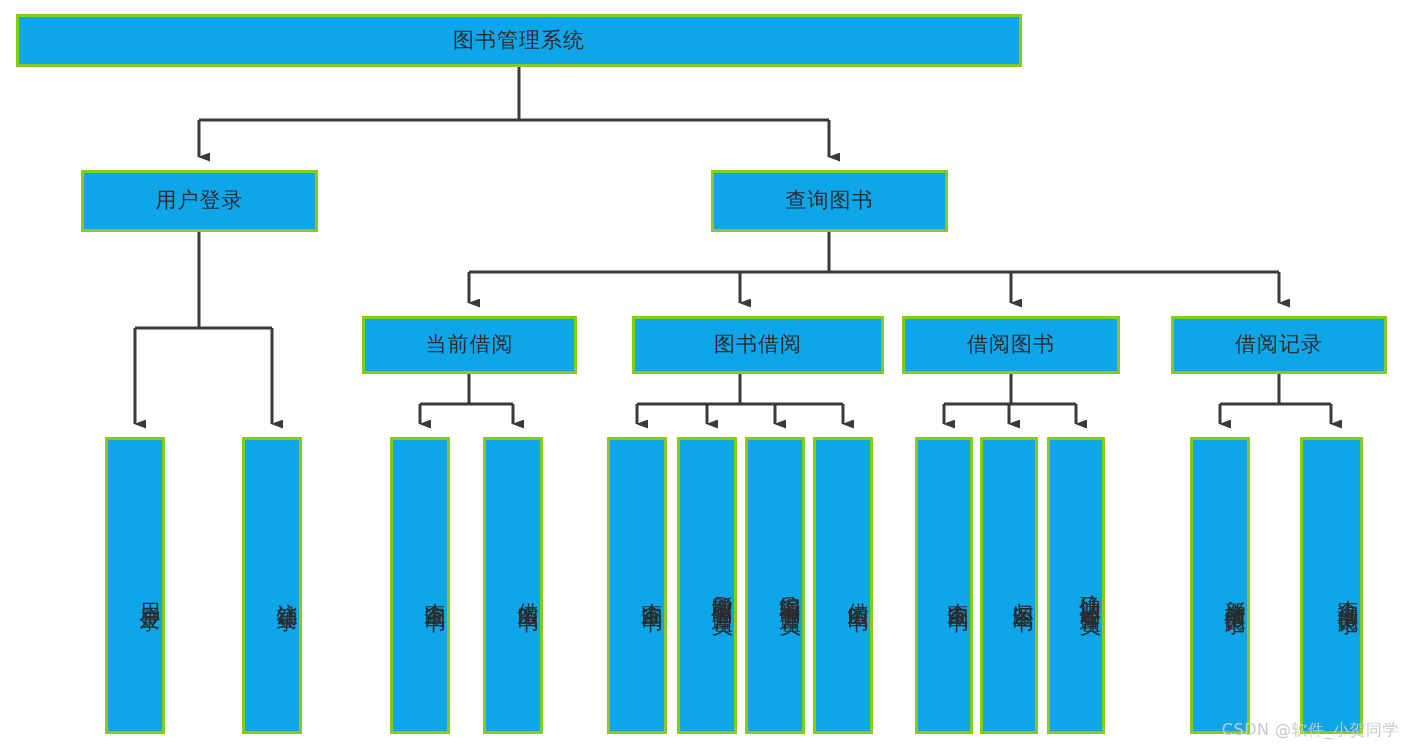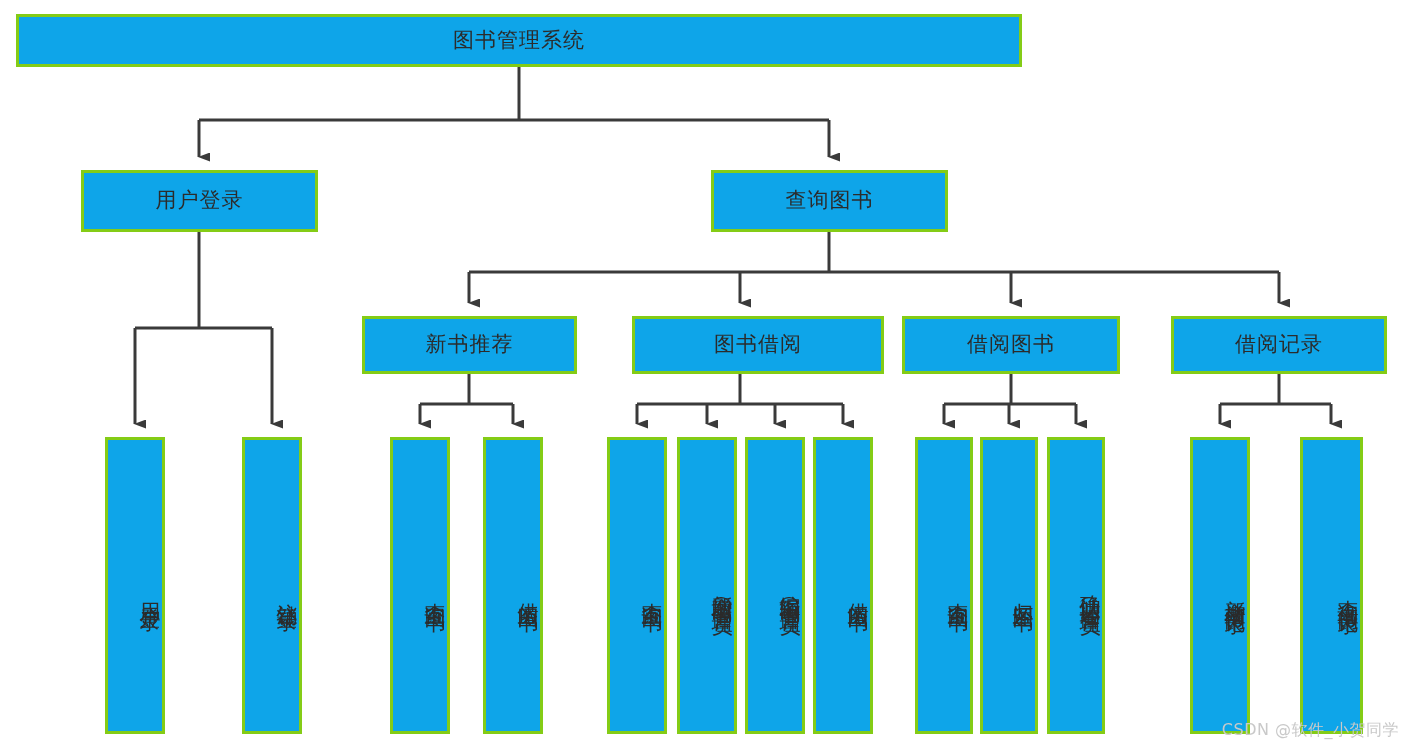--- a/index.html
+++ b/index.html
@@ -72,21 +72,21 @@
       <div class="node h" style="left: 16px; top: 14px; width: 1006px; height: 53px;">
         <span>图书管理系统</span>
       </div>
       <div class="node h" style="left: 81px; top: 170px; width: 237px; height: 62px;">
         <span>用户登录</span>
       </div>
       <div class="node h" style="left: 711px; top: 170px; width: 237px; height: 62px;">
         <span>查询图书</span>
       </div>
       <div class="node h" style="left: 362px; top: 316px; width: 215px; height: 58px;">
-        <span>新书推荐</span>
+        <span>当前借阅</span>
       </div>
       <div class="node h" style="left: 632px; top: 316px; width: 252px; height: 58px;">
         <span>图书借阅</span>
       </div>
       <div class="node h" style="left: 902px; top: 316px; width: 218px; height: 58px;">
         <span>借阅图书</span>
       </div>
       <div class="node h" style="left: 1171px; top: 316px; width: 216px; height: 58px;">
         <span>借阅记录</span>
       </div>

